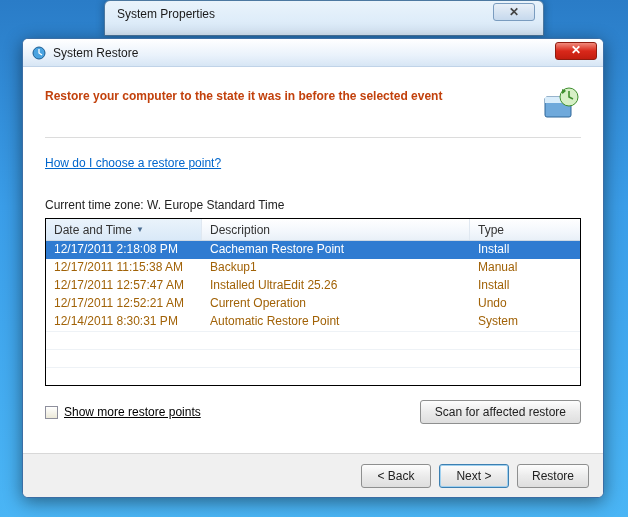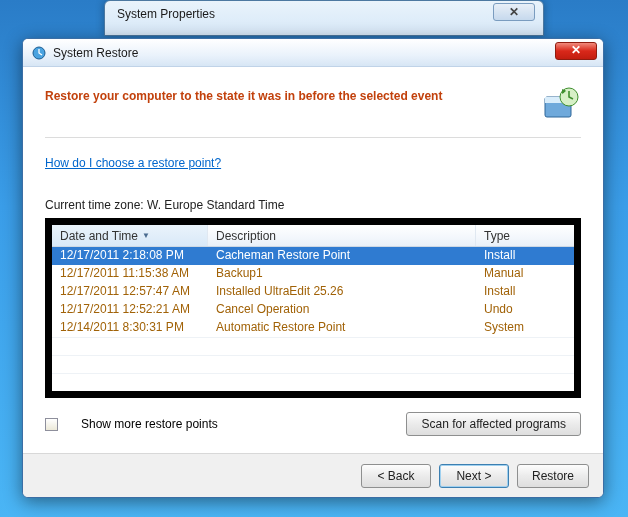--- a/index.html
+++ b/index.html
@@ -121,21 +121,21 @@
   }
 
   .tz-label {
     font-size: 12px;
     color: #222;
     margin-bottom: 6px;
   }
 
   
   .table-wrap {
-    border: 7px solid #000000;
+    border: 1px solid #000000;
     width: 536px;
     background: #fff;
   }
   .thead {
     display: flex;
     background: linear-gradient(180deg, #ffffff 0%, #f3f7fc 60%, #e9f0f8 100%);
     border-bottom: 1px solid #cdd8e4;
     height: 22px;
   }
   .th {
@@ -171,21 +171,21 @@
   .tbody .row.empty:first-of-type { border-top: 1px solid #e3e9f0; }
 
   .sort-triangle { font-size: 8px; color: #4a6b8f; }
 
   .below-table {
     display: flex;
     justify-content: space-between;
     align-items: center;
     margin-top: 14px;
   }
-  .chk-wrap { display: flex; align-items: center; gap: 23px; }
+  .chk-wrap { display: flex; align-items: center; gap: 6px; text-decoration: underline; }
   .chk {
     width: 13px; height: 13px;
     border: 1px solid #8e8f9c;
     background: linear-gradient(180deg,#fff,#ece9d8);
     display: inline-block;
   }
 
   .btn {
     background: linear-gradient(180deg, #fdfdfd 0%, #ebebeb 50%, #dedede 100%);
     border: 1px solid #8e8f8f;
@@ -282,40 +282,40 @@
             <div class="cell col-desc">Backup1</div>
             <div class="cell col-type">Manual</div>
           </div>
           <div class="row">
             <div class="cell col-dt">12/17/2011 12:57:47 AM</div>
             <div class="cell col-desc">Installed UltraEdit 25.26</div>
             <div class="cell col-type">Install</div>
           </div>
           <div class="row">
             <div class="cell col-dt">12/17/2011 12:52:21 AM</div>
-            <div class="cell col-desc">Cancel Operation</div>
+            <div class="cell col-desc">Current Operation</div>
             <div class="cell col-type">Undo</div>
           </div>
           <div class="row">
             <div class="cell col-dt">12/14/2011 8:30:31 PM</div>
             <div class="cell col-desc">Automatic Restore Point</div>
             <div class="cell col-type">System</div>
           </div>
           <div class="row empty"></div>
           <div class="row empty"></div>
           <div class="row empty"></div>
         </div>
     </div>
 
     <div class="below-table">
       <label class="chk-wrap">
         <span class="chk"></span>
         <span>Show more restore points</span>
       </label>
-      <button class="btn">Scan for affected programs</button>
+      <button class="btn">Scan for affected restore</button>
     </div>
 
   </div>
 
   <div class="footer">
     <button class="btn">&lt; Back</button>
     <button class="btn default">Next &gt;</button>
     <button class="btn">Restore</button>
   </div>
 

